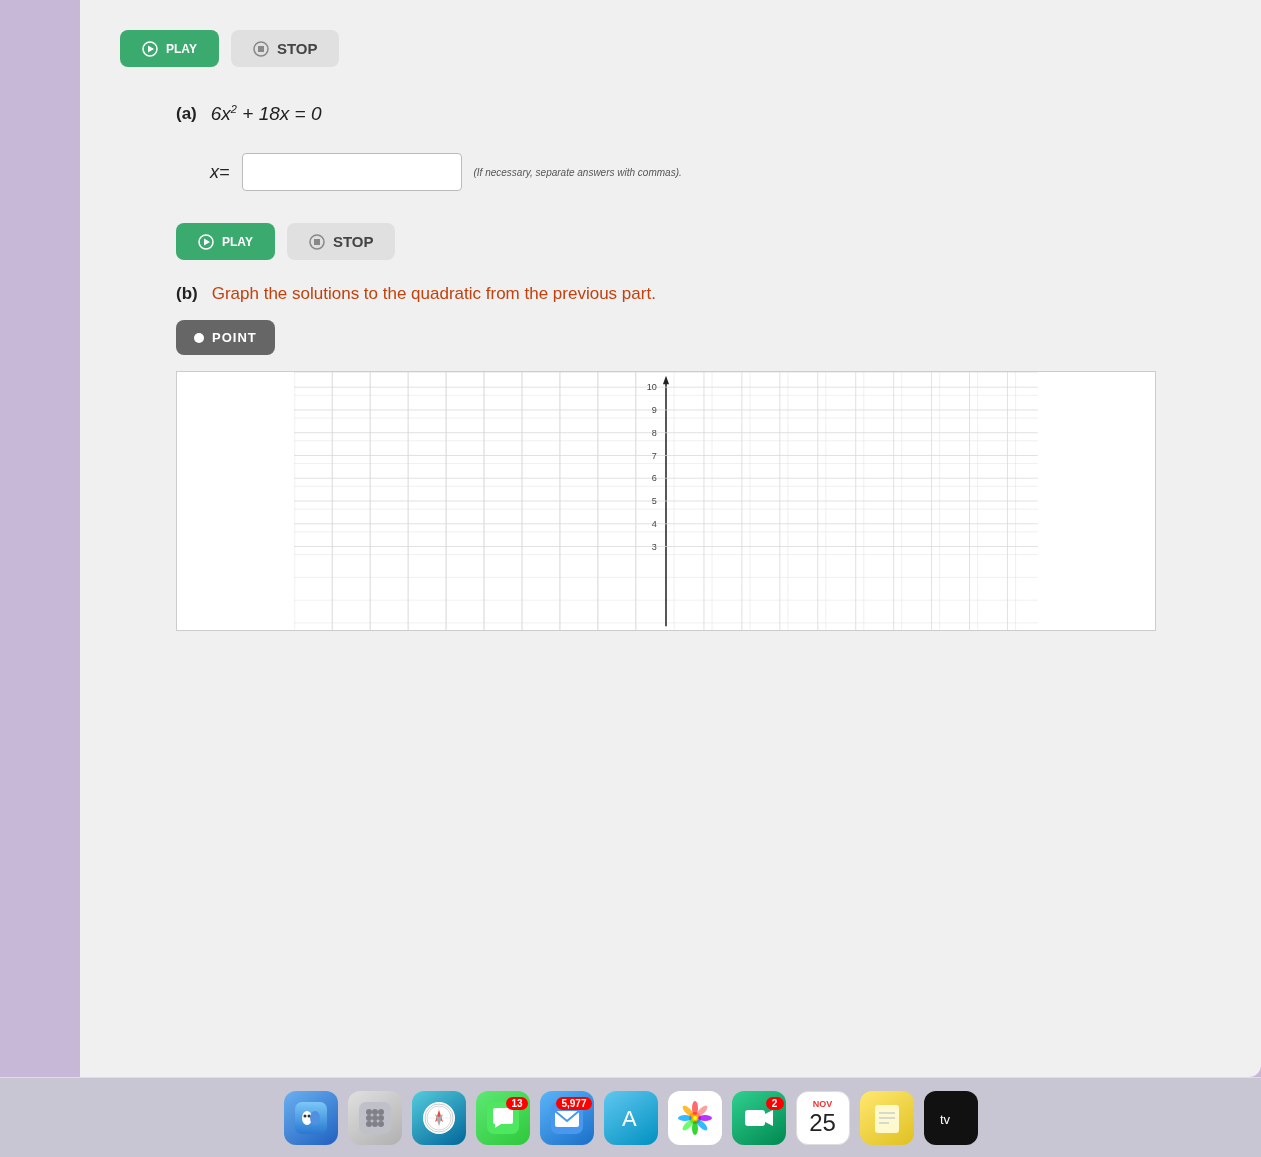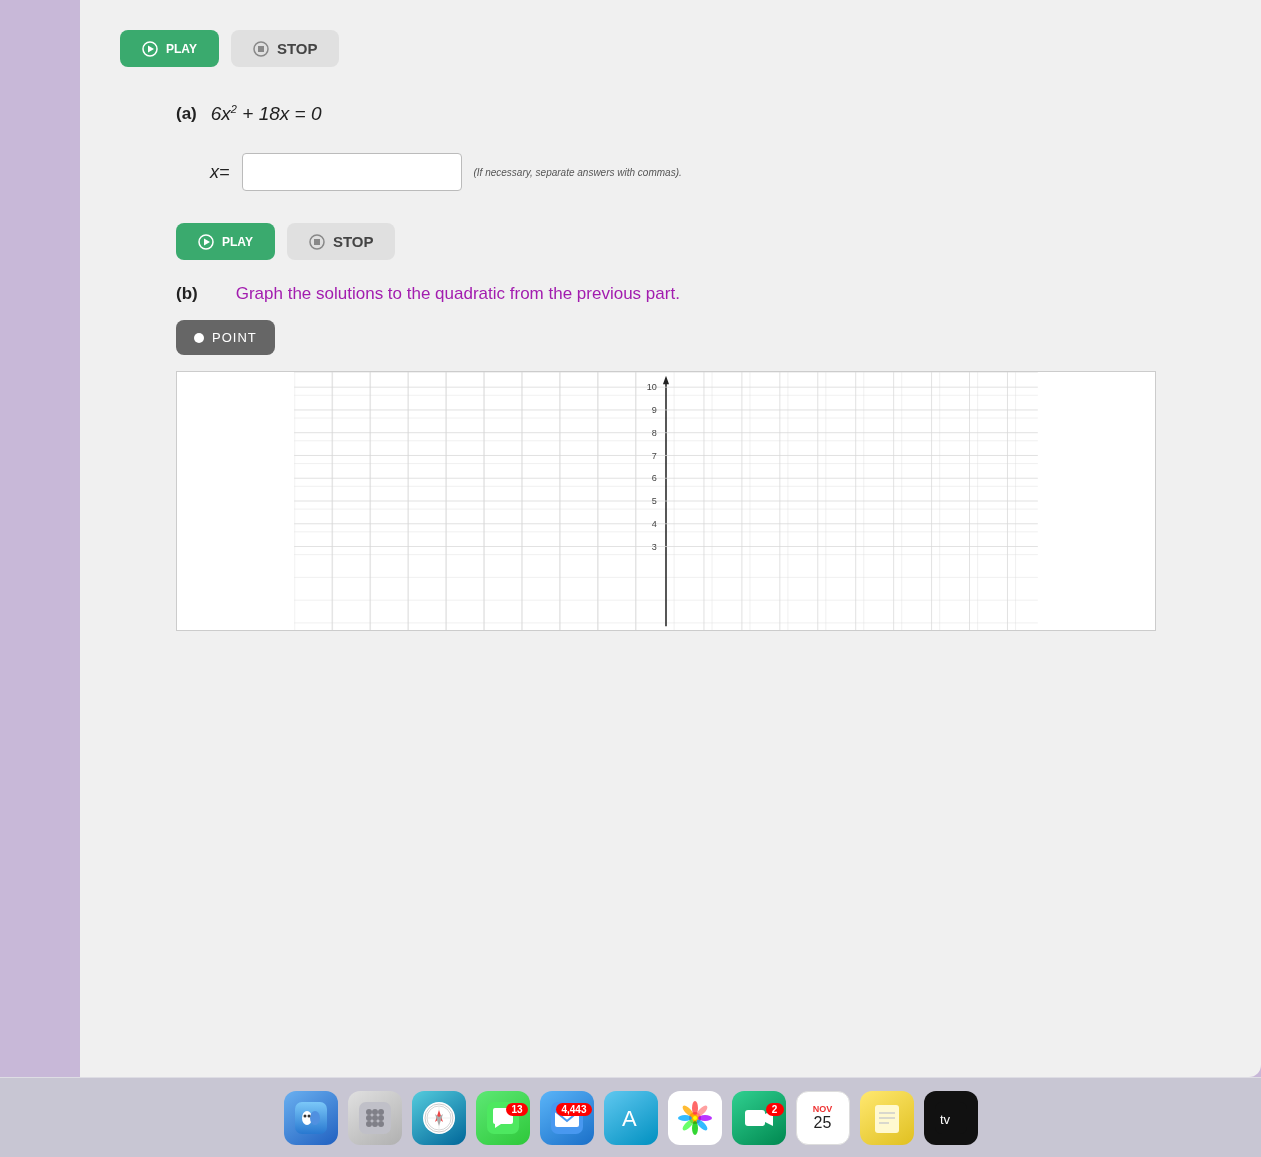--- a/index.html
+++ b/index.html
@@ -138,32 +138,31 @@
     }
 
     .part-b-line {
       display: flex;
       align-items: center;
       margin-bottom: 16px;
     }
 
     .part-b-text {
       font-size: 17px;
-      color: #a21caf;
-      margin-left: 24px;
+      color: #c2410c;
     }
 
     .point-btn {
       background: #666;
       color: white;
       border: none;
       border-radius: 8px;
       padding: 10px 18px;
       font-size: 13px;
-      font-weight: 400;
+      font-weight: 700;
       cursor: pointer;
       display: flex;
       align-items: center;
       gap: 8px;
       margin-left: 56px;
       margin-bottom: 16px;
       letter-spacing: 1px;
     }
 
     .point-dot {
@@ -225,41 +224,41 @@
       background: white;
       border: 1px solid #ddd;
       font-size: 11px;
       flex-direction: column;
       color: #222;
     }
     .dock-appletv { background: #111; color: #eab308; }
 
     .dock-badge {
       position: absolute;
-      top: 12px;
+      top: 6px;
       right: 2px;
       background: red;
       color: white;
       border-radius: 10px;
       font-size: 10px;
       font-weight: 700;
       padding: 1px 5px;
       min-width: 18px;
       text-align: center;
     }
 
     .calendar-month {
       font-size: 9px;
       font-weight: 600;
       color: #e33;
       text-transform: uppercase;
     }
 
     .calendar-day {
-      font-size: 16px;
+      font-size: 24px;
       font-weight: 300;
       color: #222;
     }
 
     sup {
       font-size: 11px;
       vertical-align: super;
     }
   </style>
 </head>
@@ -441,21 +440,21 @@
     </svg>
     <span class="dock-badge">13</span>
   </div>
 
   <div class="dock-item dock-mail">
     <svg width="32" height="32" viewBox="0 0 32 32">
       <rect width="32" height="32" rx="7" fill="#4898f0"></rect>
       <rect x="4" y="9" width="24" height="16" rx="2" fill="white"></rect>
       <polyline points="4,9 16,19 28,9" fill="none" stroke="#4898f0" stroke-width="2"></polyline>
     </svg>
-    <span class="dock-badge">4,443</span>
+    <span class="dock-badge">5,977</span>
   </div>
 
   <div class="dock-item" style="background:linear-gradient(145deg,#60c8f0,#0090c0);border-radius:12px;">
     <svg width="32" height="32" viewBox="0 0 32 32">
       <text x="7" y="24" font-size="22" fill="white">A</text>
     </svg>
   </div>
 
   <div class="dock-item" style="background:white;border-radius:12px;">
     <svg width="40" height="40" viewBox="0 0 40 40">

